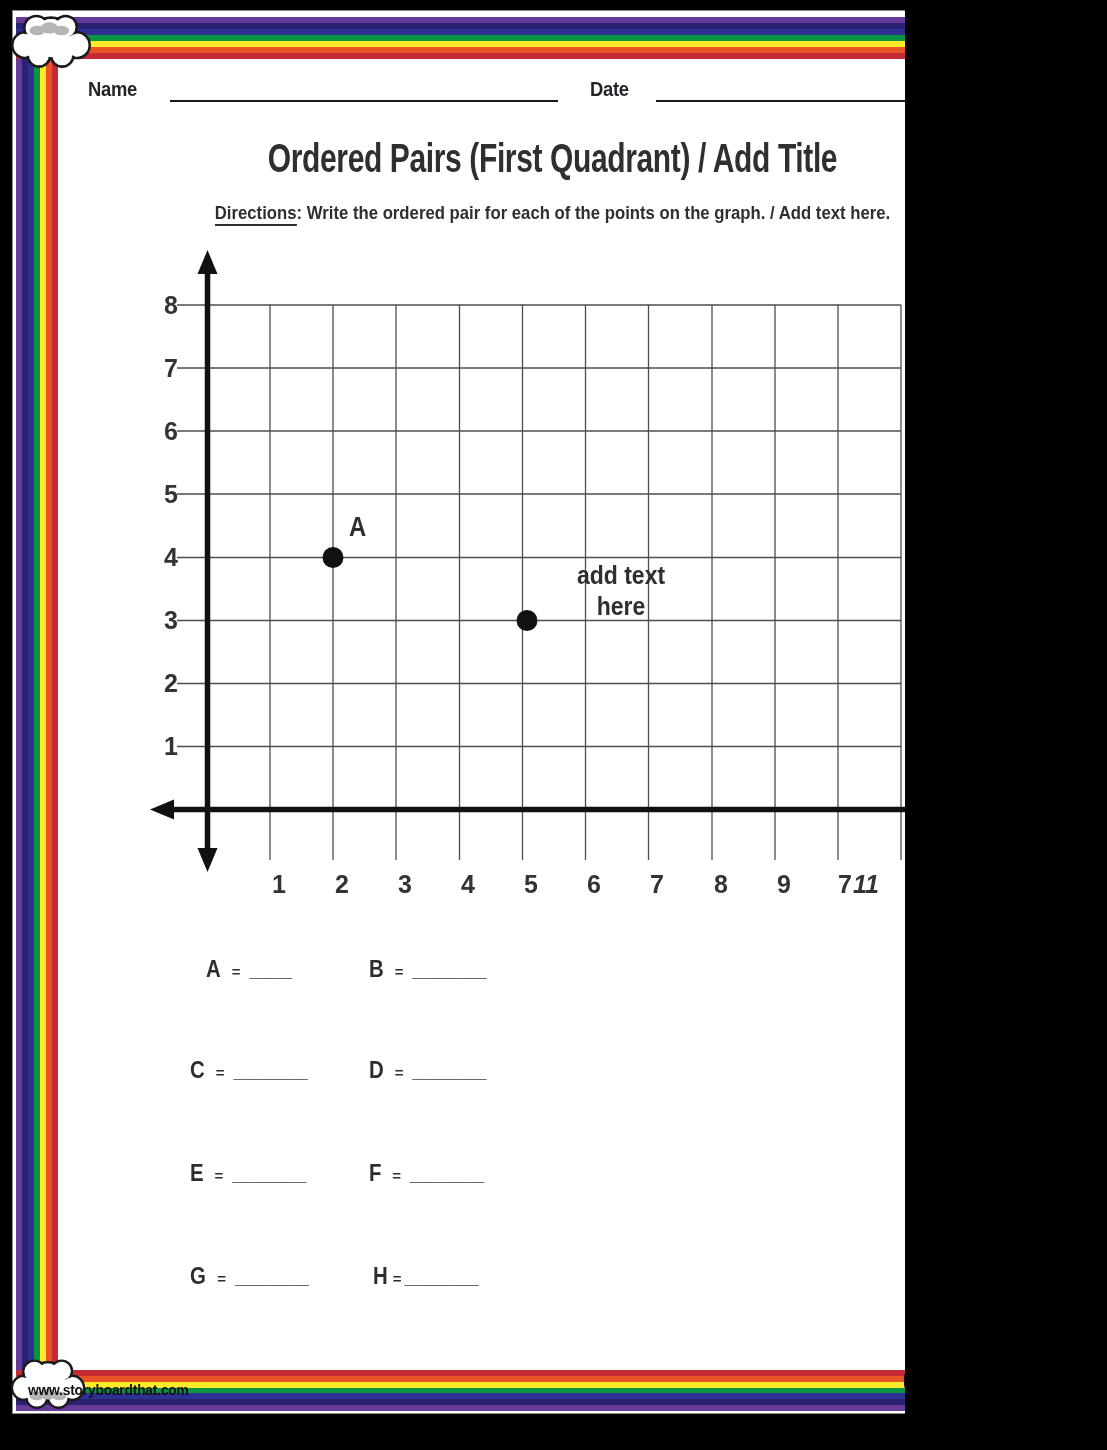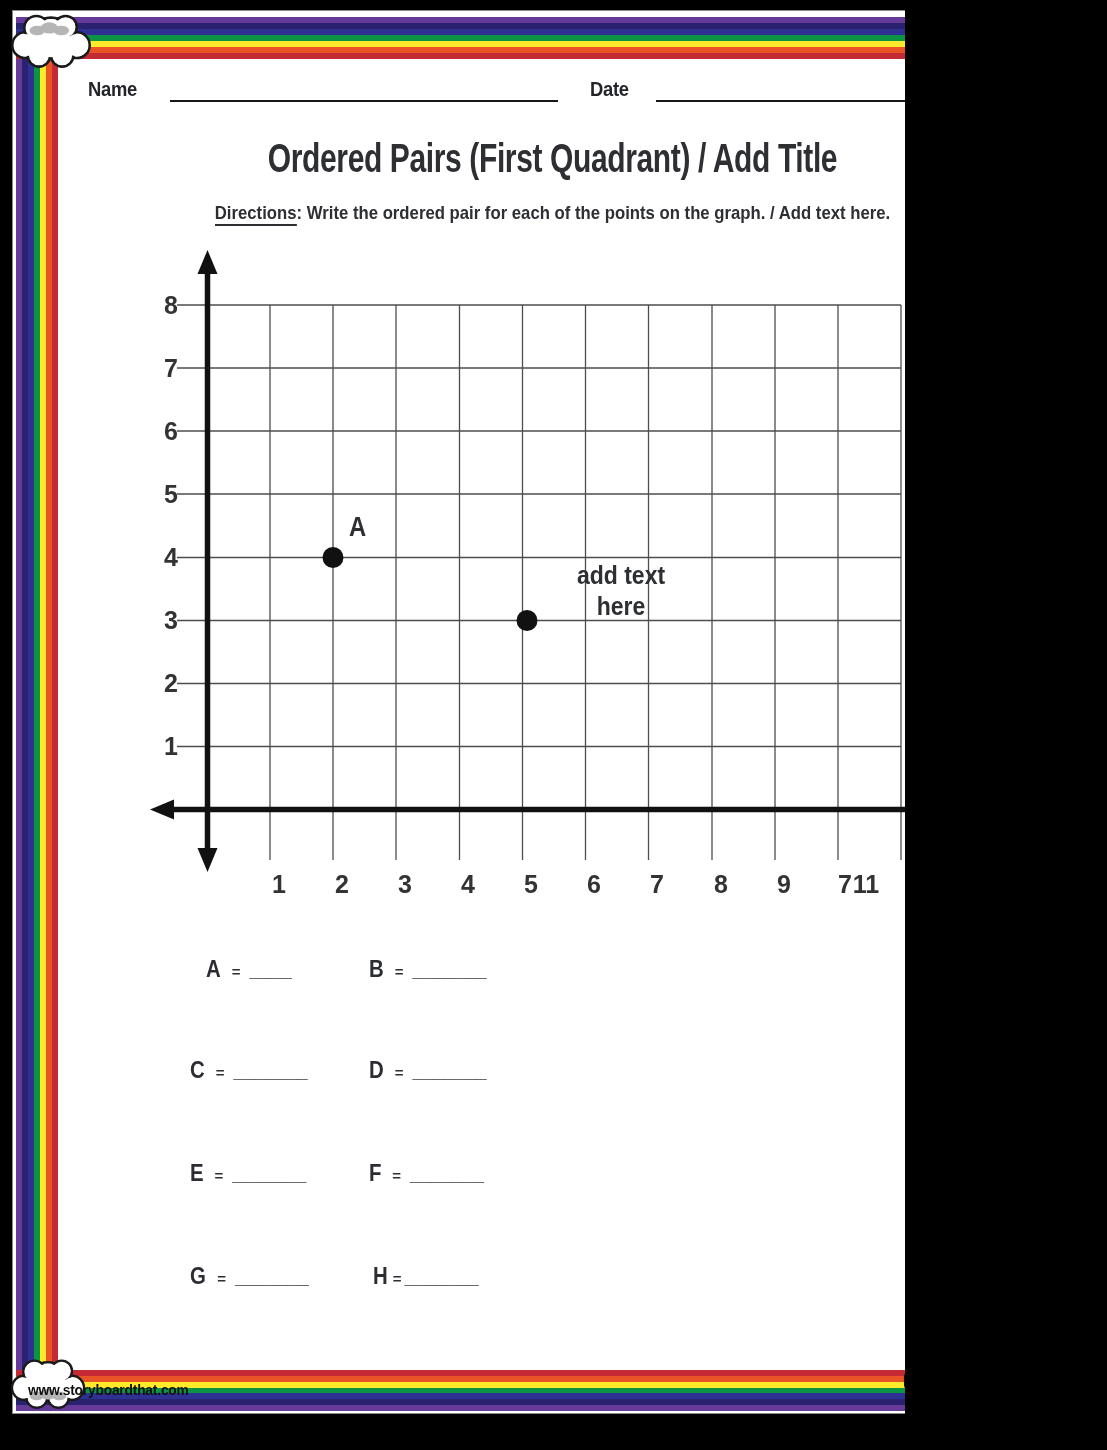--- a/index.html
+++ b/index.html
@@ -229,21 +229,21 @@
   <span class="tick xtick" style="left:257px;top:871px;">1</span>
   <span class="tick xtick" style="left:320px;top:871px;">2</span>
   <span class="tick xtick" style="left:383px;top:871px;">3</span>
   <span class="tick xtick" style="left:446px;top:871px;">4</span>
   <span class="tick xtick" style="left:509px;top:871px;">5</span>
   <span class="tick xtick" style="left:572px;top:871px;">6</span>
   <span class="tick xtick" style="left:635px;top:871px;">7</span>
   <span class="tick xtick" style="left:699px;top:871px;">8</span>
   <span class="tick xtick" style="left:762px;top:871px;">9</span>
   <span class="tick xtick" style="left:823px;top:871px;">7</span>
-  <span class="tick xtick" style="left:844px;top:871px;">11</span>
+  <span class="tick xtick" style="left:844px;top:871px;font-style:italic;">11</span>
 
   <span class="ptlabel" style="left:349px;top:511px;">A</span>
   <div class="addtext">add text here</div>
 
   <div class="ans" style="left:206px;top:955px;">
     <span class="letter">A</span>
       <span class="eq">=</span>
       <span class="blank">____</span>
   </div>
   <div class="ans" style="left:369px;top:955px;">

